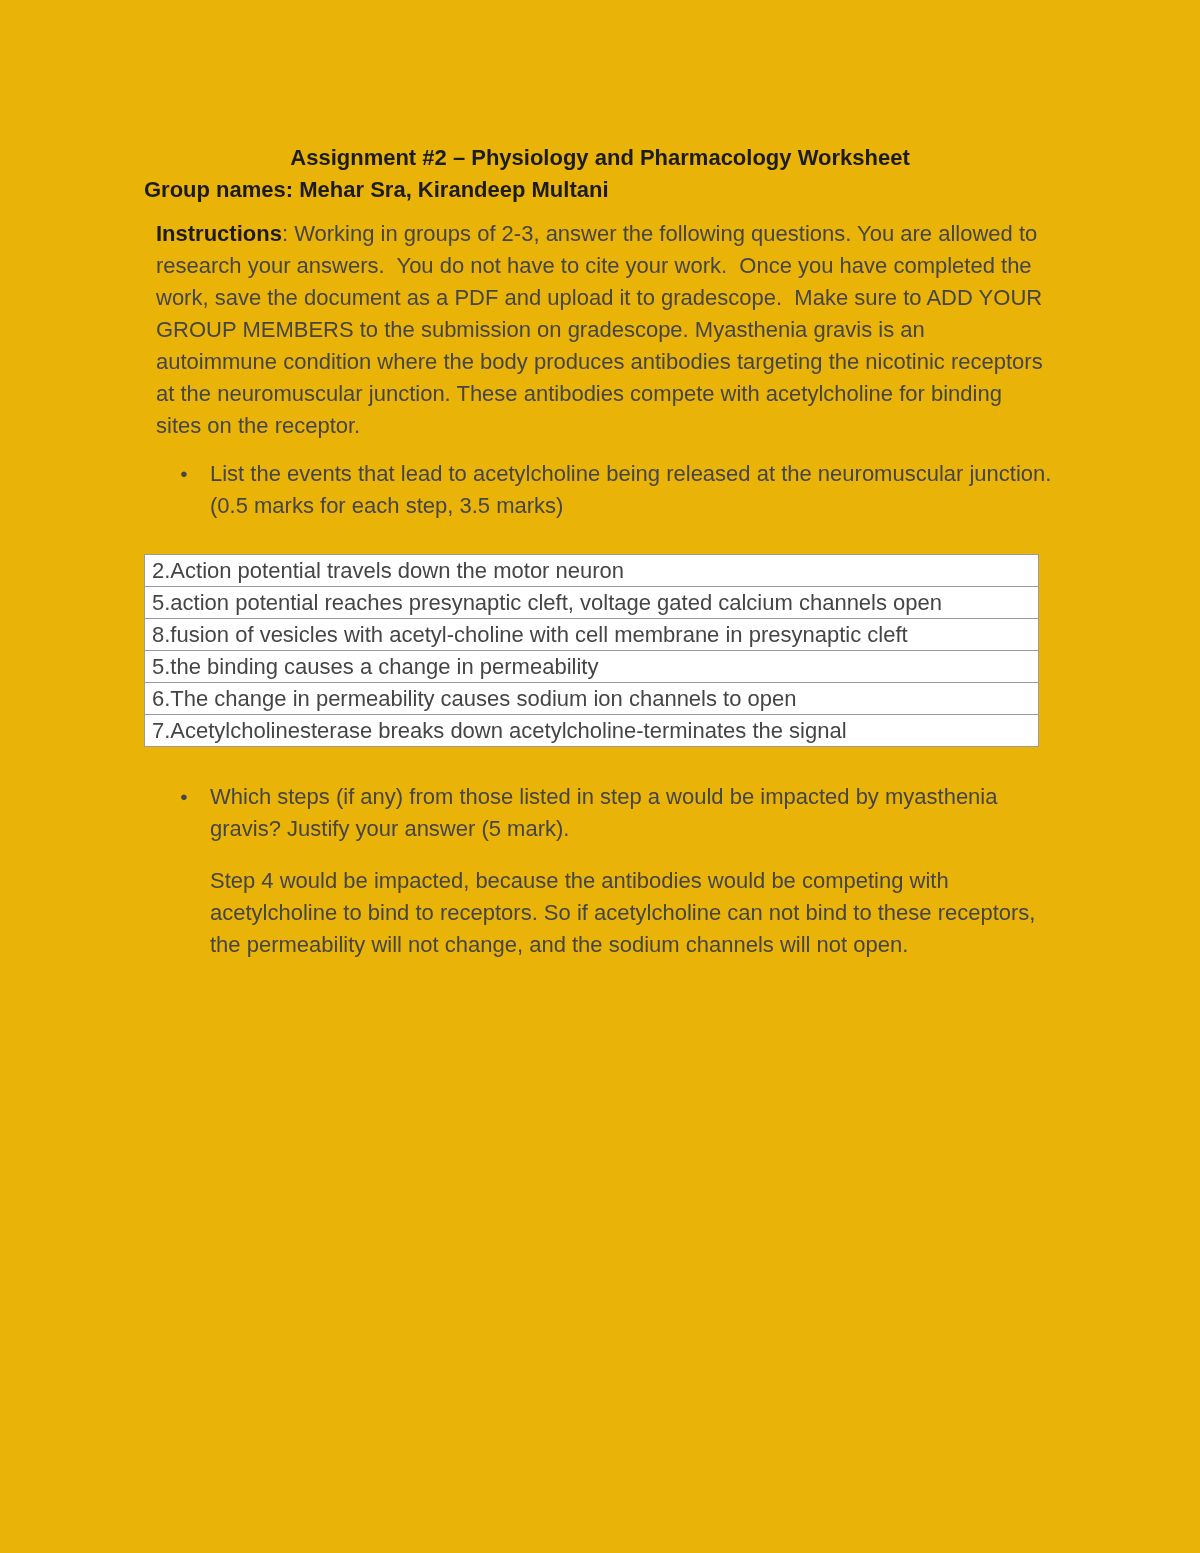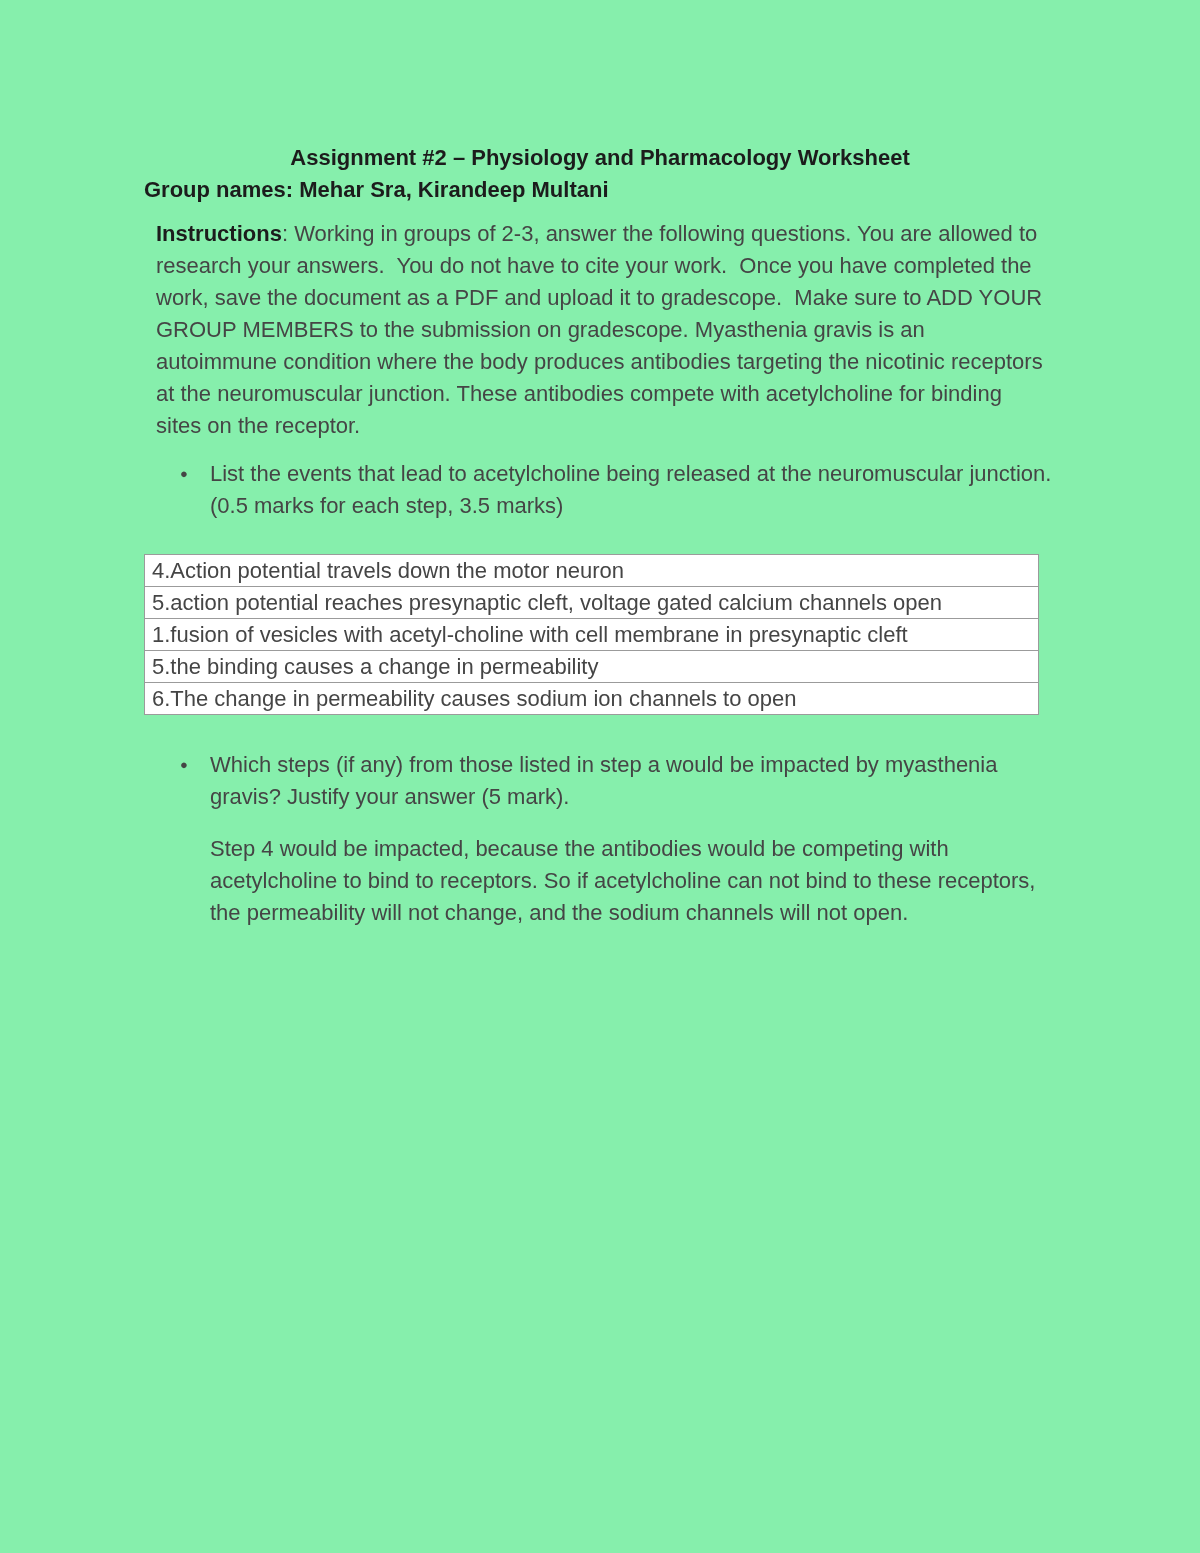--- a/index.html
+++ b/index.html
@@ -6,21 +6,21 @@
     margin: 0;
     padding: 0;
     background: #ffffff;
   }
   .page {
     position: relative;
     width: 1200px;
     height: 1553px;
     box-sizing: border-box;
     padding: 142px 144px 0 144px;
-    background: #86efac;
+    background: #eab308;
     font-family: "Liberation Sans", sans-serif;
     font-size: 22px;
     line-height: 32px;
     color: #454545;
   }
   .title {
     margin: 0;
     font-size: 22px;
     line-height: 32px;
     font-weight: bold;
@@ -91,25 +91,26 @@
   <p class="group-names">Group names: Mehar Sra, Kirandeep Multani</p>
 
   <p class="instructions"><span class="bold-lead">Instructions</span><span>: Working in groups of 2-3, answer the following questions. You are allowed to research your answers.  You do not have to cite your work.  Once you have completed the work, save the document as a PDF and upload it to gradescope.  Make sure to ADD YOUR GROUP MEMBERS to the submission on gradescope. Myasthenia gravis is an autoimmune condition where the body produces antibodies targeting the nicotinic receptors at the neuromuscular junction. These antibodies compete with acetylcholine for binding sites on the receptor.</span></p>
 
   <div class="bullet-item">
     <span class="bullet-glyph">●</span>
     <span class="bullet-text">List the events that lead to acetylcholine being released at the neuromuscular junction. (0.5 marks for each step, 3.5 marks)</span>
   </div>
 
   <div class="answer-table">
-    <div class="table-row">4.Action potential travels down the motor neuron</div>
+    <div class="table-row">2.Action potential travels down the motor neuron</div>
     <div class="table-row">5.action potential reaches presynaptic cleft, voltage gated calcium channels open</div>
-    <div class="table-row">1.fusion of vesicles with acetyl-choline with cell membrane in presynaptic cleft</div>
+    <div class="table-row">8.fusion of vesicles with acetyl-choline with cell membrane in presynaptic cleft</div>
     <div class="table-row">5.the binding causes a change in permeability</div>
     <div class="table-row">6.The change in permeability causes sodium ion channels to open</div>
+    <div class="table-row">7.Acetylcholinesterase breaks down acetylcholine-terminates the signal</div>
   </div>
 
   <div class="bullet-item second">
     <span class="bullet-glyph">●</span>
     <span class="bullet-text">Which steps (if any) from those listed in step a would be impacted by myasthenia gravis? Justify your answer (5 mark).</span>
   </div>
 
   <p class="answer-paragraph">Step 4 would be impacted, because the antibodies would be competing with acetylcholine to bind to receptors. So if acetylcholine can not bind to these receptors, the permeability will not change, and the sodium channels will not open.</p>
 
 </div>

